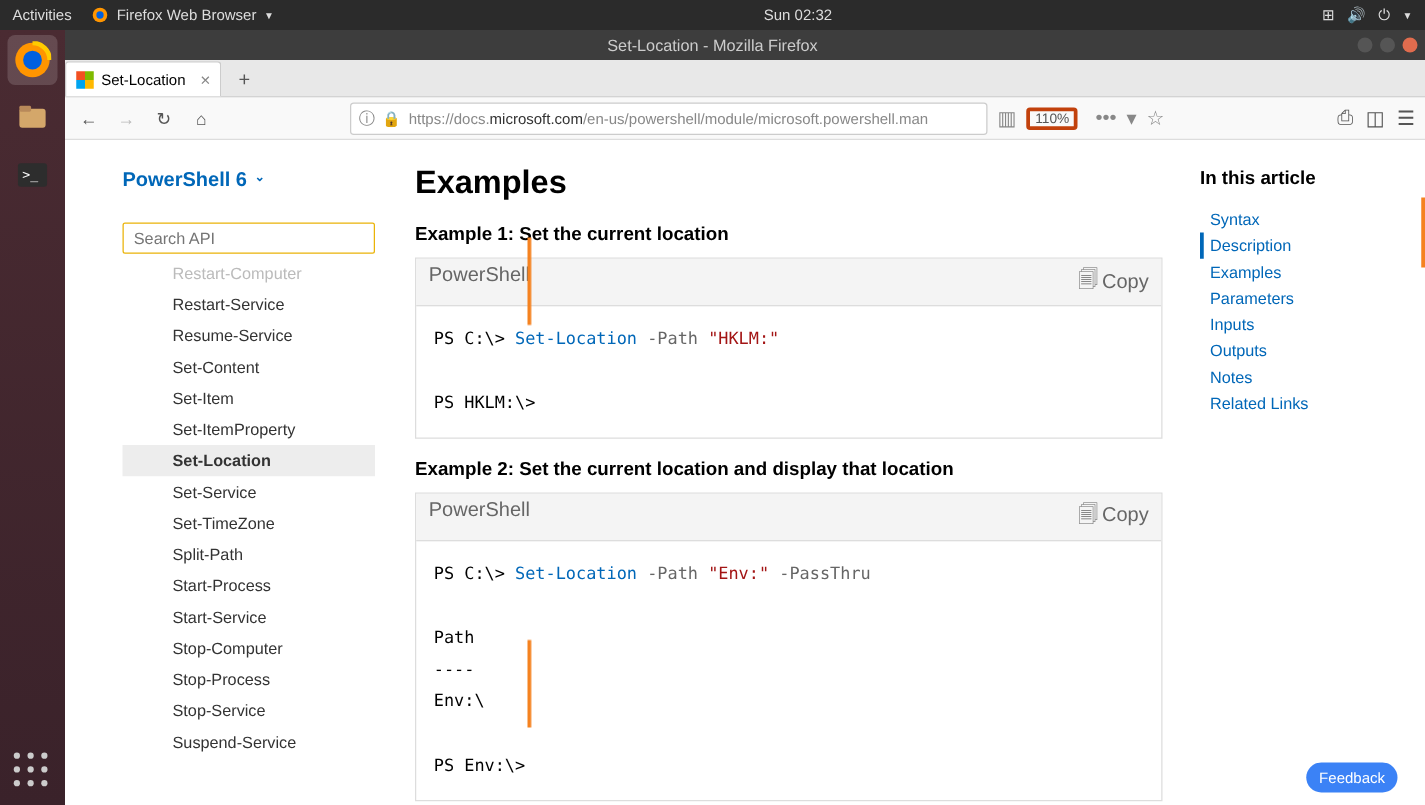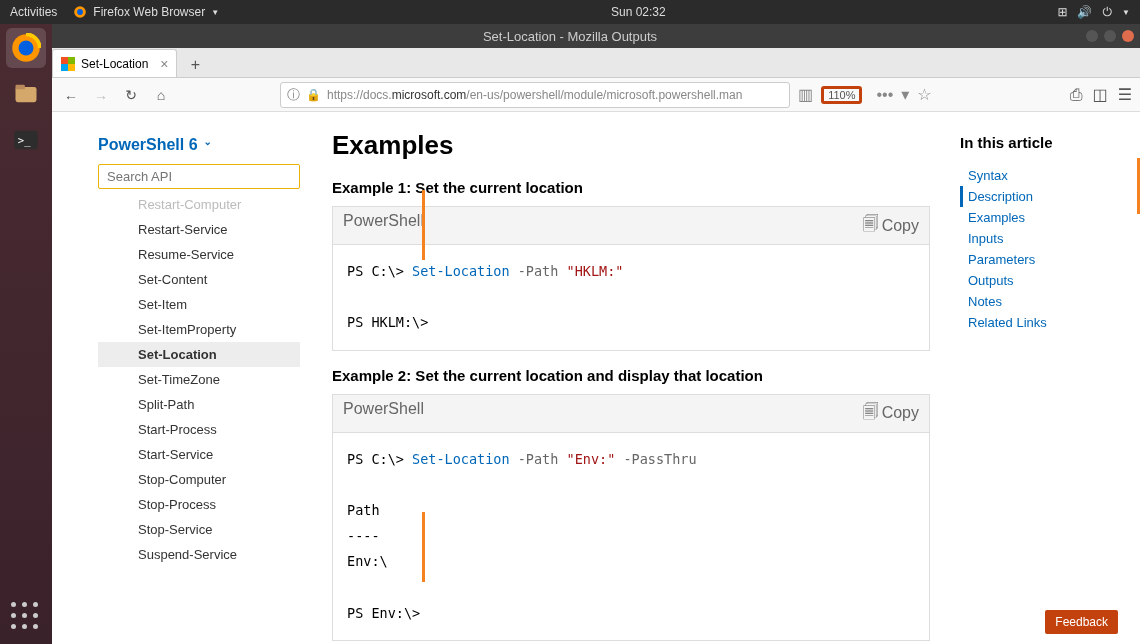--- a/index.html
+++ b/index.html
@@ -41,21 +41,21 @@
 .urlbar .lock { margin-right: 6px; color: #4caf50; }
 .urlbar .info { margin-right: 6px; color: #888; font-size: 13px; }
 .urlbar .domain { color: #333; }
 .zoombadge { border: 3px solid #c2410c; border-radius: 3px; padding: 0 4px; font-size: 11px; color: #555; }
 .navright { display: flex; gap: 10px; align-items: center; margin-left: auto; }
 
 
 .content { margin-left: 52px; height: calc(100% - 112px); display: flex; overflow: hidden; position: relative; }
 
 .left-col { width: 260px; padding: 24px 12px 12px 46px; overflow: hidden; }
-.version-header { color: #0067b8; font-size: 16px; font-weight: 600; display: flex; align-items: flex-start; gap: 6px; margin-bottom: 10px; }
+.version-header { color: #0067b8; font-size: 16px; font-weight: 600; display: flex; align-items: flex-start; gap: 6px; margin-bottom: 24px; }
 .searchbox { width: 100%; border: 1px solid #eab308; padding: 4px 8px; font-size: 13px; color: #888; border-radius: 2px; margin-bottom: 8px; }
 .nav-list { list-style: none; }
 .nav-list li { padding: 5px 0 5px 40px; font-size: 13px; color: #333; cursor: pointer; }
 .nav-list li.cut { color: #bbb; padding-top: 0; }
 .nav-list li.active { background: #ededed; font-weight: 600; }
 
 .main-col { flex: 1; padding: 18px 20px; overflow-y: auto; }
 .main-col h2 { font-size: 26px; font-weight: 600; margin-bottom: 18px; }
 .ex-title { font-size: 15px; font-weight: 600; margin: 16px 0 10px; }
 .codebox { border: 1px solid #ddd; margin-bottom: 14px; }
@@ -67,21 +67,21 @@
 .tok-str { color: #a31515; }
 .desc { font-size: 14px; color: #333; margin-bottom: 20px; }
 
 .right-col { width: 190px; padding: 22px 10px; border-left: none; }
 .right-col h4 { font-size: 15px; font-weight: 600; margin-bottom: 14px; }
 .toc { list-style: none; }
 .toc li { padding: 3px 0 3px 8px; font-size: 13px; }
 .toc li a { color: #0067b8; text-decoration: none; }
 .toc li.active { border-left: 3px solid #0067b8; padding-left: 5px; font-weight: 500; }
 
-.feedback { position: absolute; bottom: 10px; right: 22px; background: #c2410c; color: #fff; font-size: 12px; padding: 5px 10px; border-radius: 2px; }
+.feedback { position: absolute; bottom: 10px; right: 22px; background: #3b82f6; color: #fff; font-size: 12px; padding: 5px 10px; border-radius: 12px; }
 
 .orange-marker { position: absolute; width: 3px; background: #f58220; height: 70px; }
 .marker1 { left: 370px; top: 78px; }
 .marker2 { left: 370px; top: 400px; }
 .marker3 { right: 0px; top: 46px; height: 56px; }
 
 svg.icon { width: 14px; height: 14px; }
 </style>
 </head>
 <body>
@@ -101,21 +101,21 @@
   <div class="center">Sun 02:32</div>
   <div class="right">
     <span>⊞</span>
     <span>🔊</span>
     <span>⏻</span>
     <span class="dropdown-arrow">▼</span>
   </div>
 </div>
 
 <div class="titlebar">
-  <span>Set-Location - Mozilla Outputs</span>
+  <span>Set-Location - Mozilla Firefox</span>
   <div class="winbtns">
     <div class="winbtn"></div>
     <div class="winbtn"></div>
     <div class="winbtn close"></div>
   </div>
 </div>
 
 <div class="dock">
   <div class="dock-item active">
     <svg width="30" height="30" viewBox="0 0 24 24">
@@ -199,20 +199,21 @@
     </div>
     <input class="searchbox" placeholder="Search API" style="">
     <ul class="nav-list" id="nav-list">
         <li class="cut">Restart-Computer</li>
         <li>Restart-Service</li>
         <li>Resume-Service</li>
         <li>Set-Content</li>
         <li>Set-Item</li>
         <li>Set-ItemProperty</li>
         <li class="active">Set-Location</li>
+        <li>Set-Service</li>
         <li>Set-TimeZone</li>
         <li>Split-Path</li>
         <li>Start-Process</li>
         <li>Start-Service</li>
         <li>Stop-Computer</li>
         <li>Stop-Process</li>
         <li>Stop-Service</li>
         <li>Suspend-Service</li>
       </ul>
   </div>
@@ -247,22 +248,22 @@
     </div>
 
   </div>
 
   <div class="right-col">
     <h4>In this article</h4>
     <ul class="toc" id="toc-list">
         <li><a href="#">Syntax</a></li>
         <li class="active"><a href="#">Description</a></li>
         <li><a href="#">Examples</a></li>
+        <li><a href="#">Parameters</a></li>
         <li><a href="#">Inputs</a></li>
-        <li><a href="#">Parameters</a></li>
         <li><a href="#">Outputs</a></li>
         <li><a href="#">Notes</a></li>
         <li><a href="#">Related Links</a></li>
       </ul>
   </div>
 
   <div class="feedback">Feedback</div>
 </div>
 
 </body></html>

